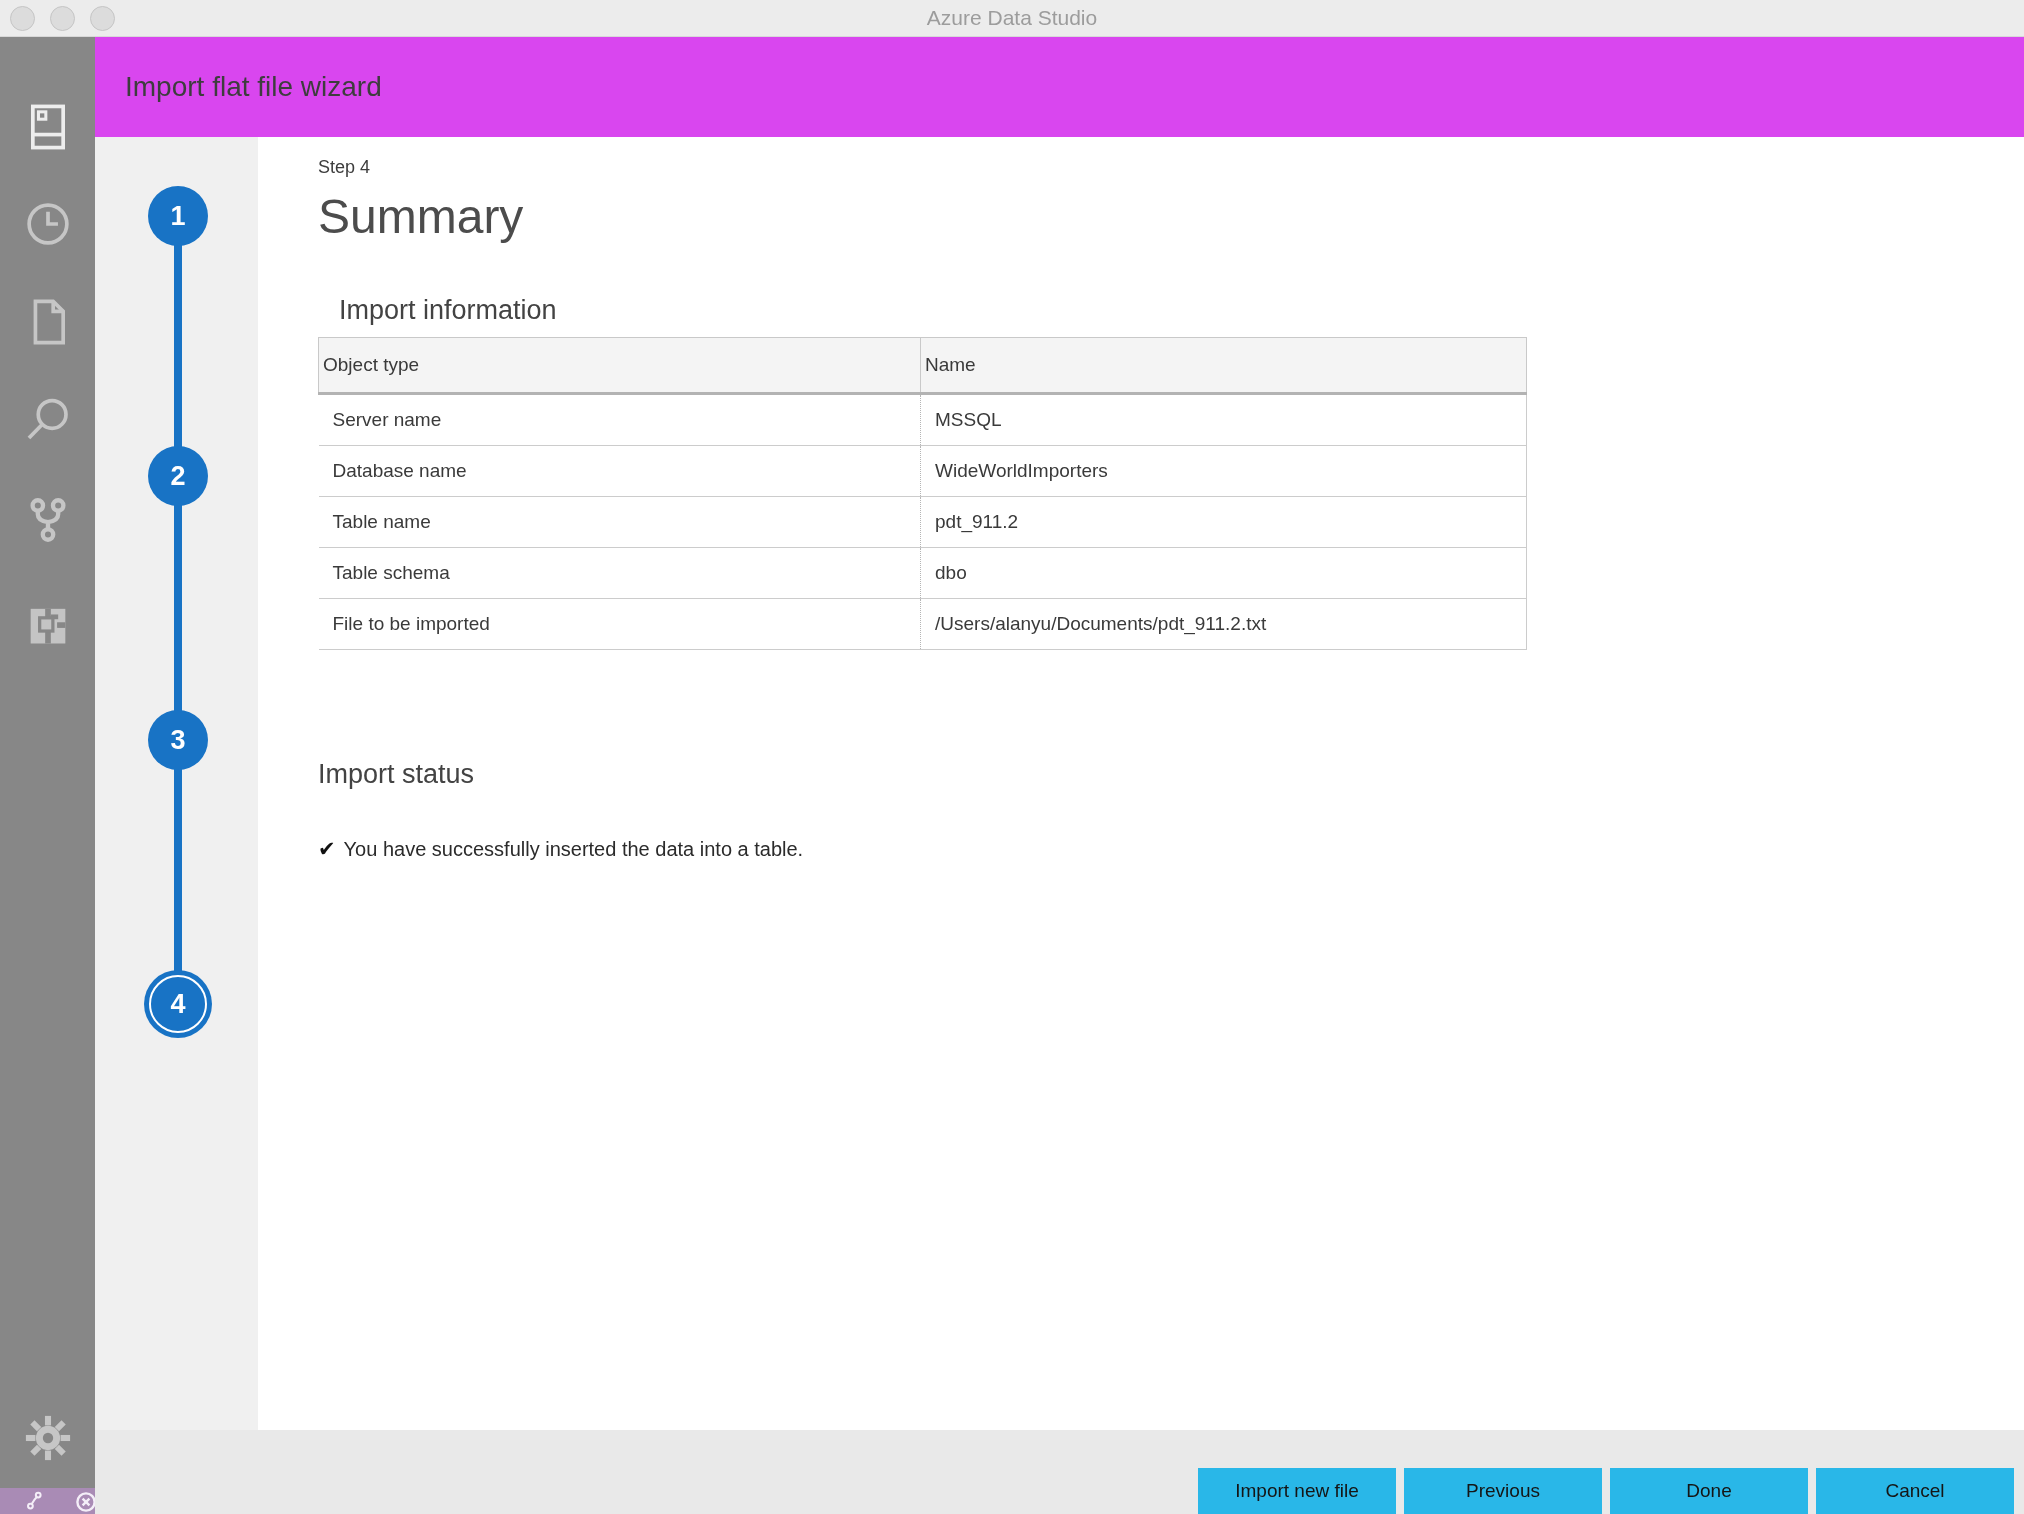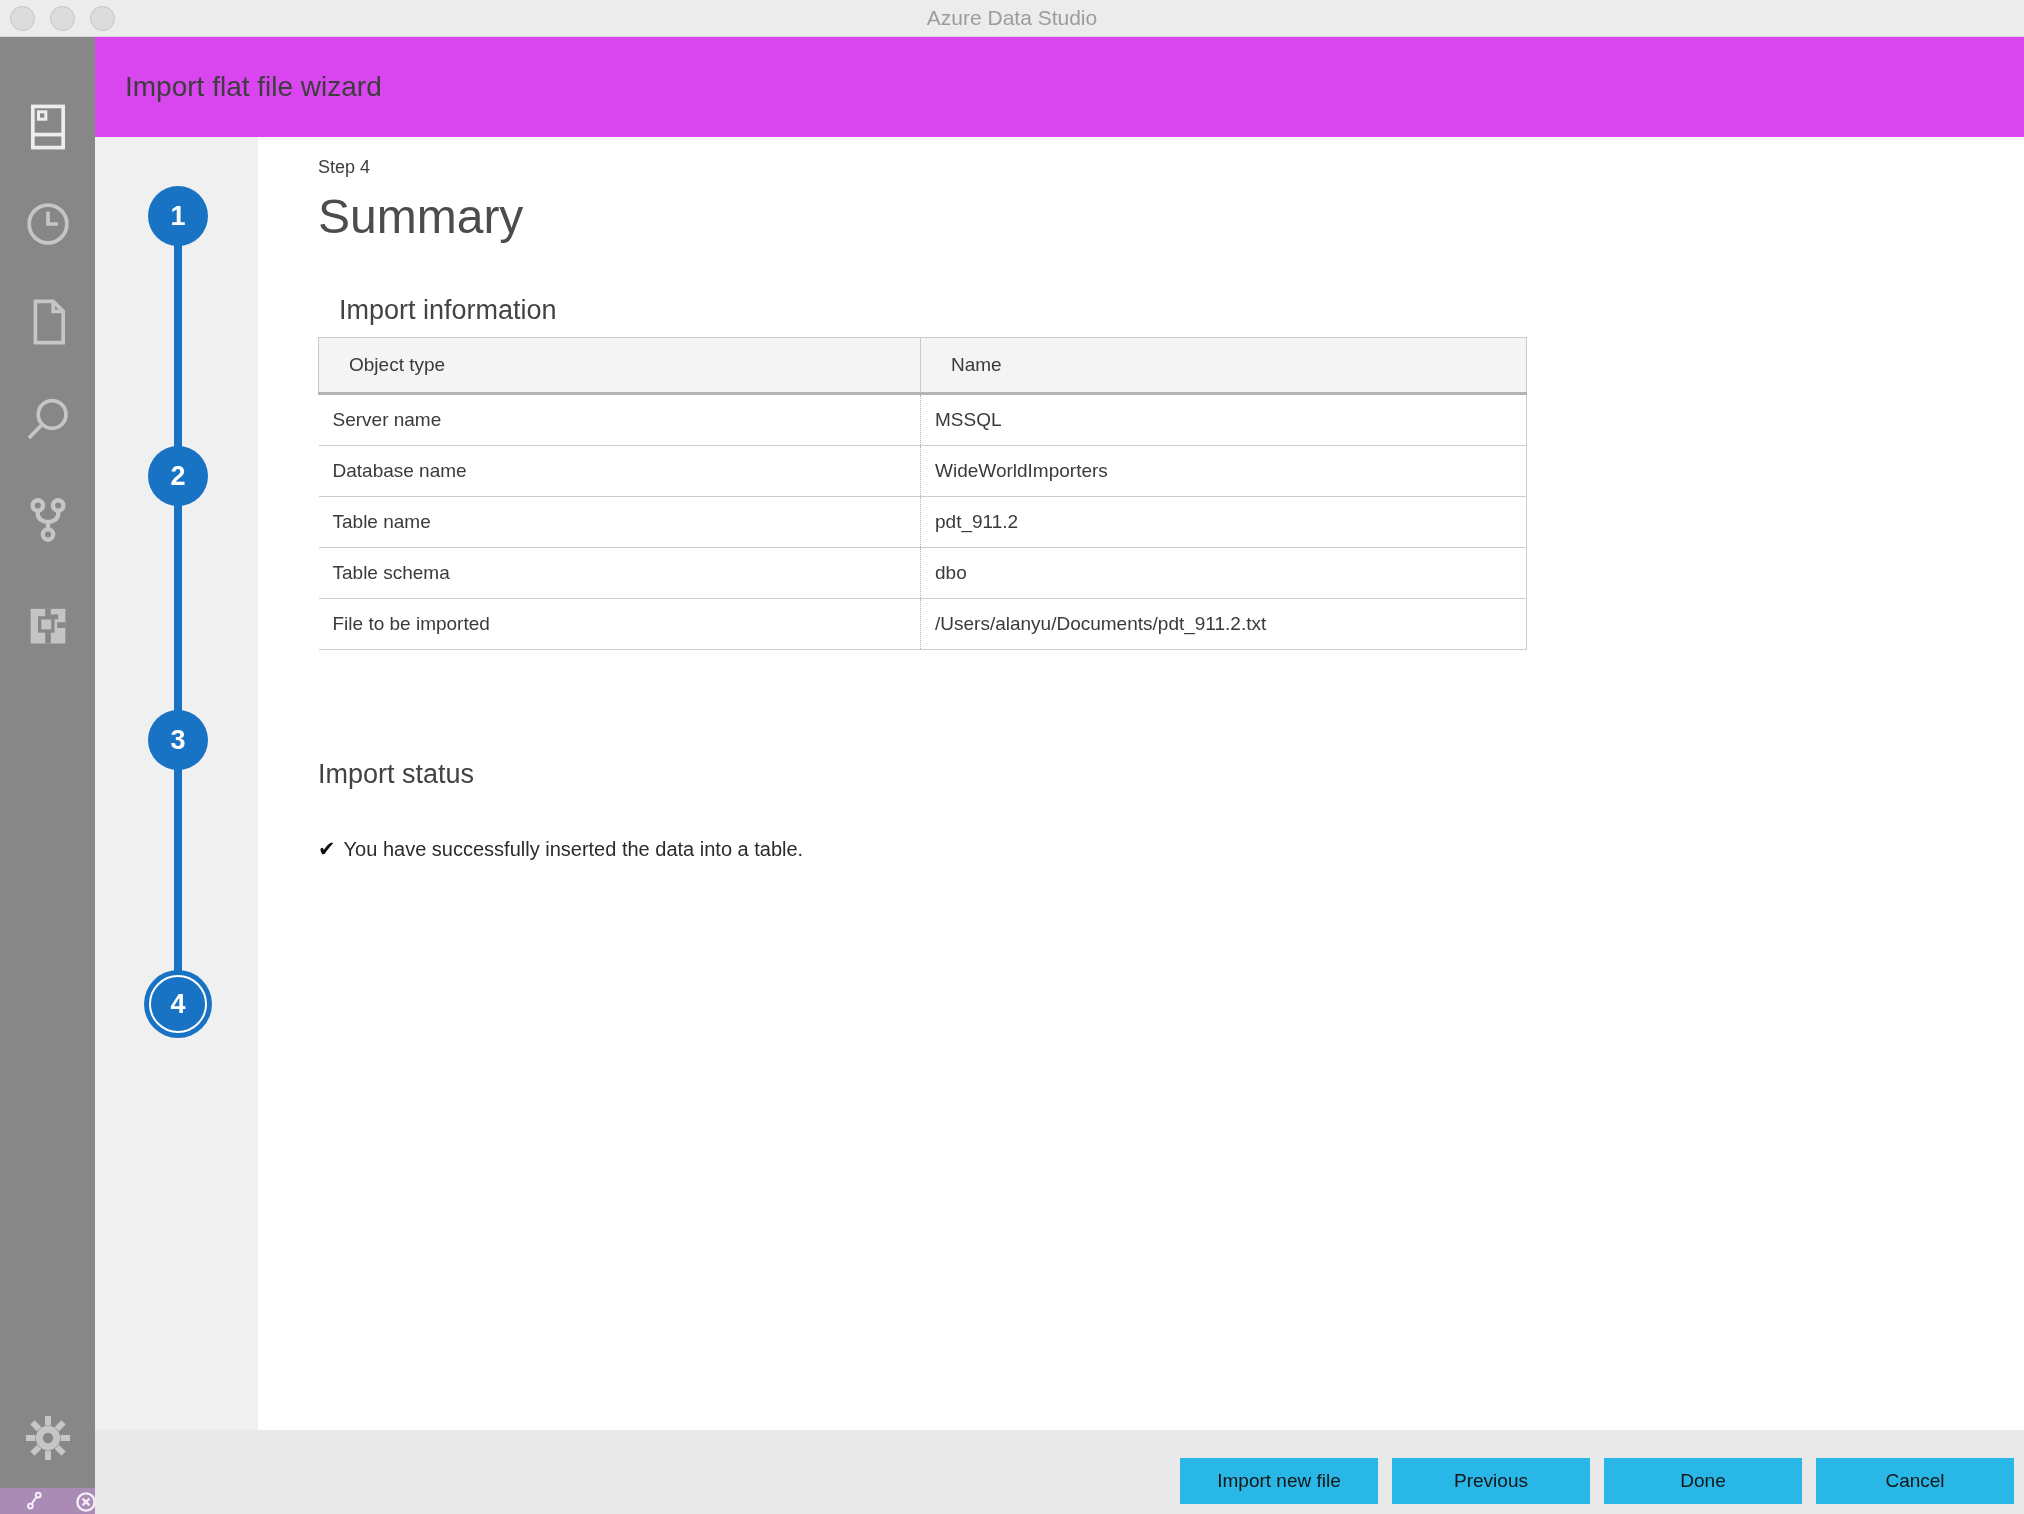--- a/index.html
+++ b/index.html
@@ -50,30 +50,30 @@
   .step-title{left:60px;top:52px;font-size:48px;color:#4c4c4c;}
   .sec-heading{font-size:27px;color:#434343;}
   .h-info{left:60px;top:158px;margin-left:21px;}
   .h-status{left:60px;top:622px;}
 
   
   .sum-table{position:absolute;left:60px;top:200px;width:1209px;border-collapse:collapse;table-layout:fixed;
              font-size:19px;color:#3a3a3a;}
   .sum-table col.c1{width:602px;}
   .sum-table th{background:#f4f4f4;border:1px solid #c9c9c9;border-bottom:3px solid #b3b3b3;
-                font-weight:normal;text-align:left;height:54px;padding:0 30px;}
+                font-weight:normal;text-align:left;height:54px;padding:0 4px;}
   .sum-table td{height:50px;padding:0 14px;border-bottom:1px solid #cccccc;}
   .sum-table td.val{border-left:1px dotted #b5b5b5;border-right:1px solid #cccccc;}
 
   
   .status-line{left:60px;top:700px;font-size:20px;color:#2b2b2b;}
   .status-line .chk{font-size:21px;color:#111;margin-right:8px;}
 
   
-  .btn-row{position:absolute;right:10px;top:28px;display:flex;gap:14px;}
+  .btn-row{position:absolute;right:10px;top:38px;display:flex;gap:8px;}
   .btn{width:198px;height:46px;background:#29b7e8;border:none;color:#151515;font-size:19px;
        font-family:"Liberation Sans", sans-serif;display:flex;align-items:center;justify-content:center;cursor:pointer;}
 </style>
 </head>
 <body>
 
 <div id="app">
 
   <div class="abs titlebar">
     <div class="traffic tl1"></div>

